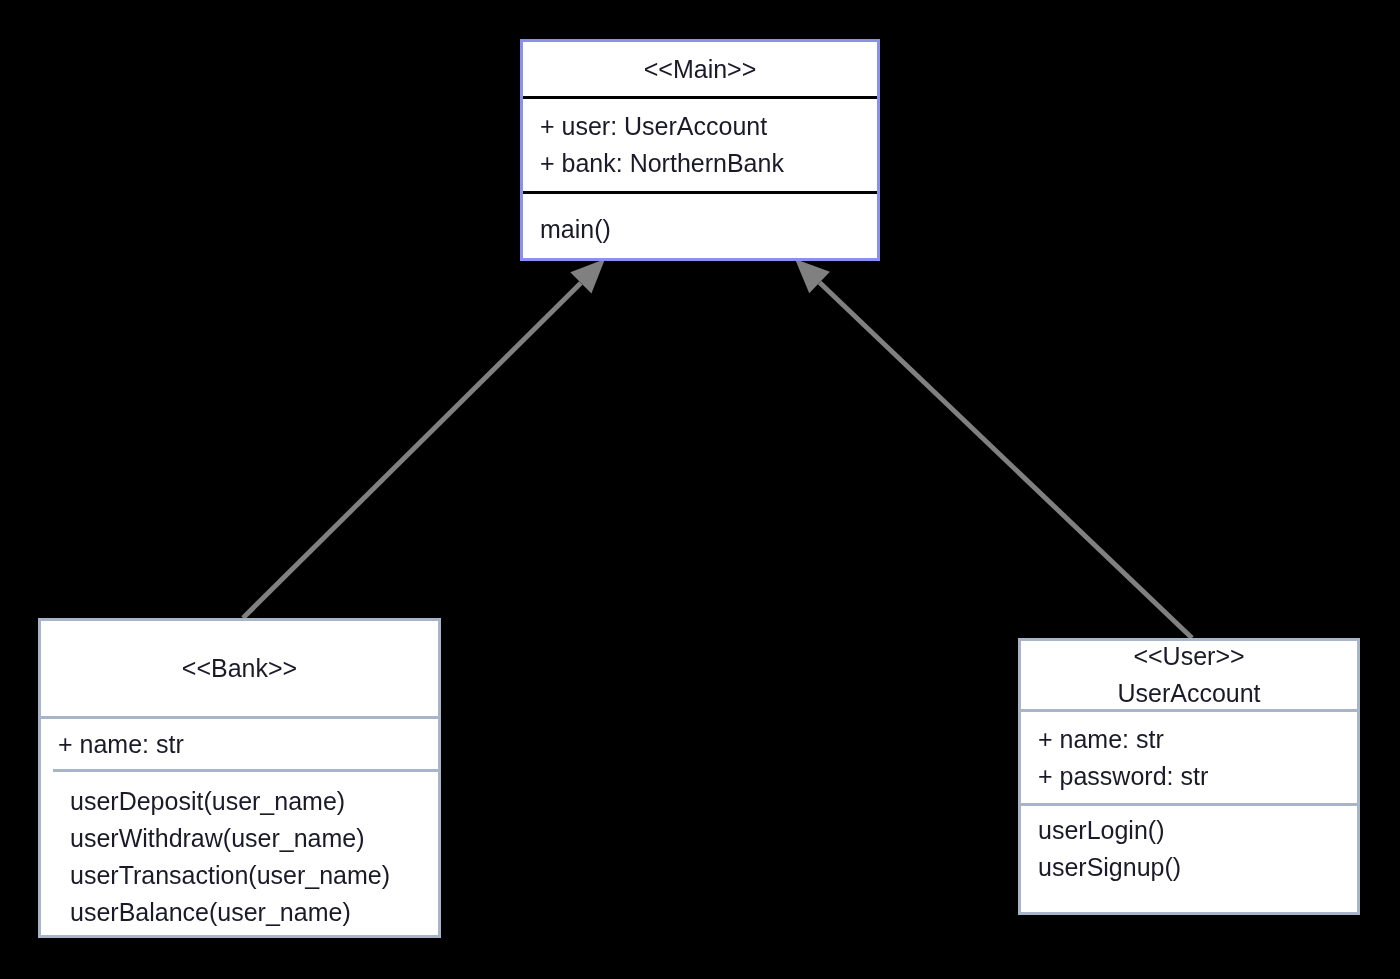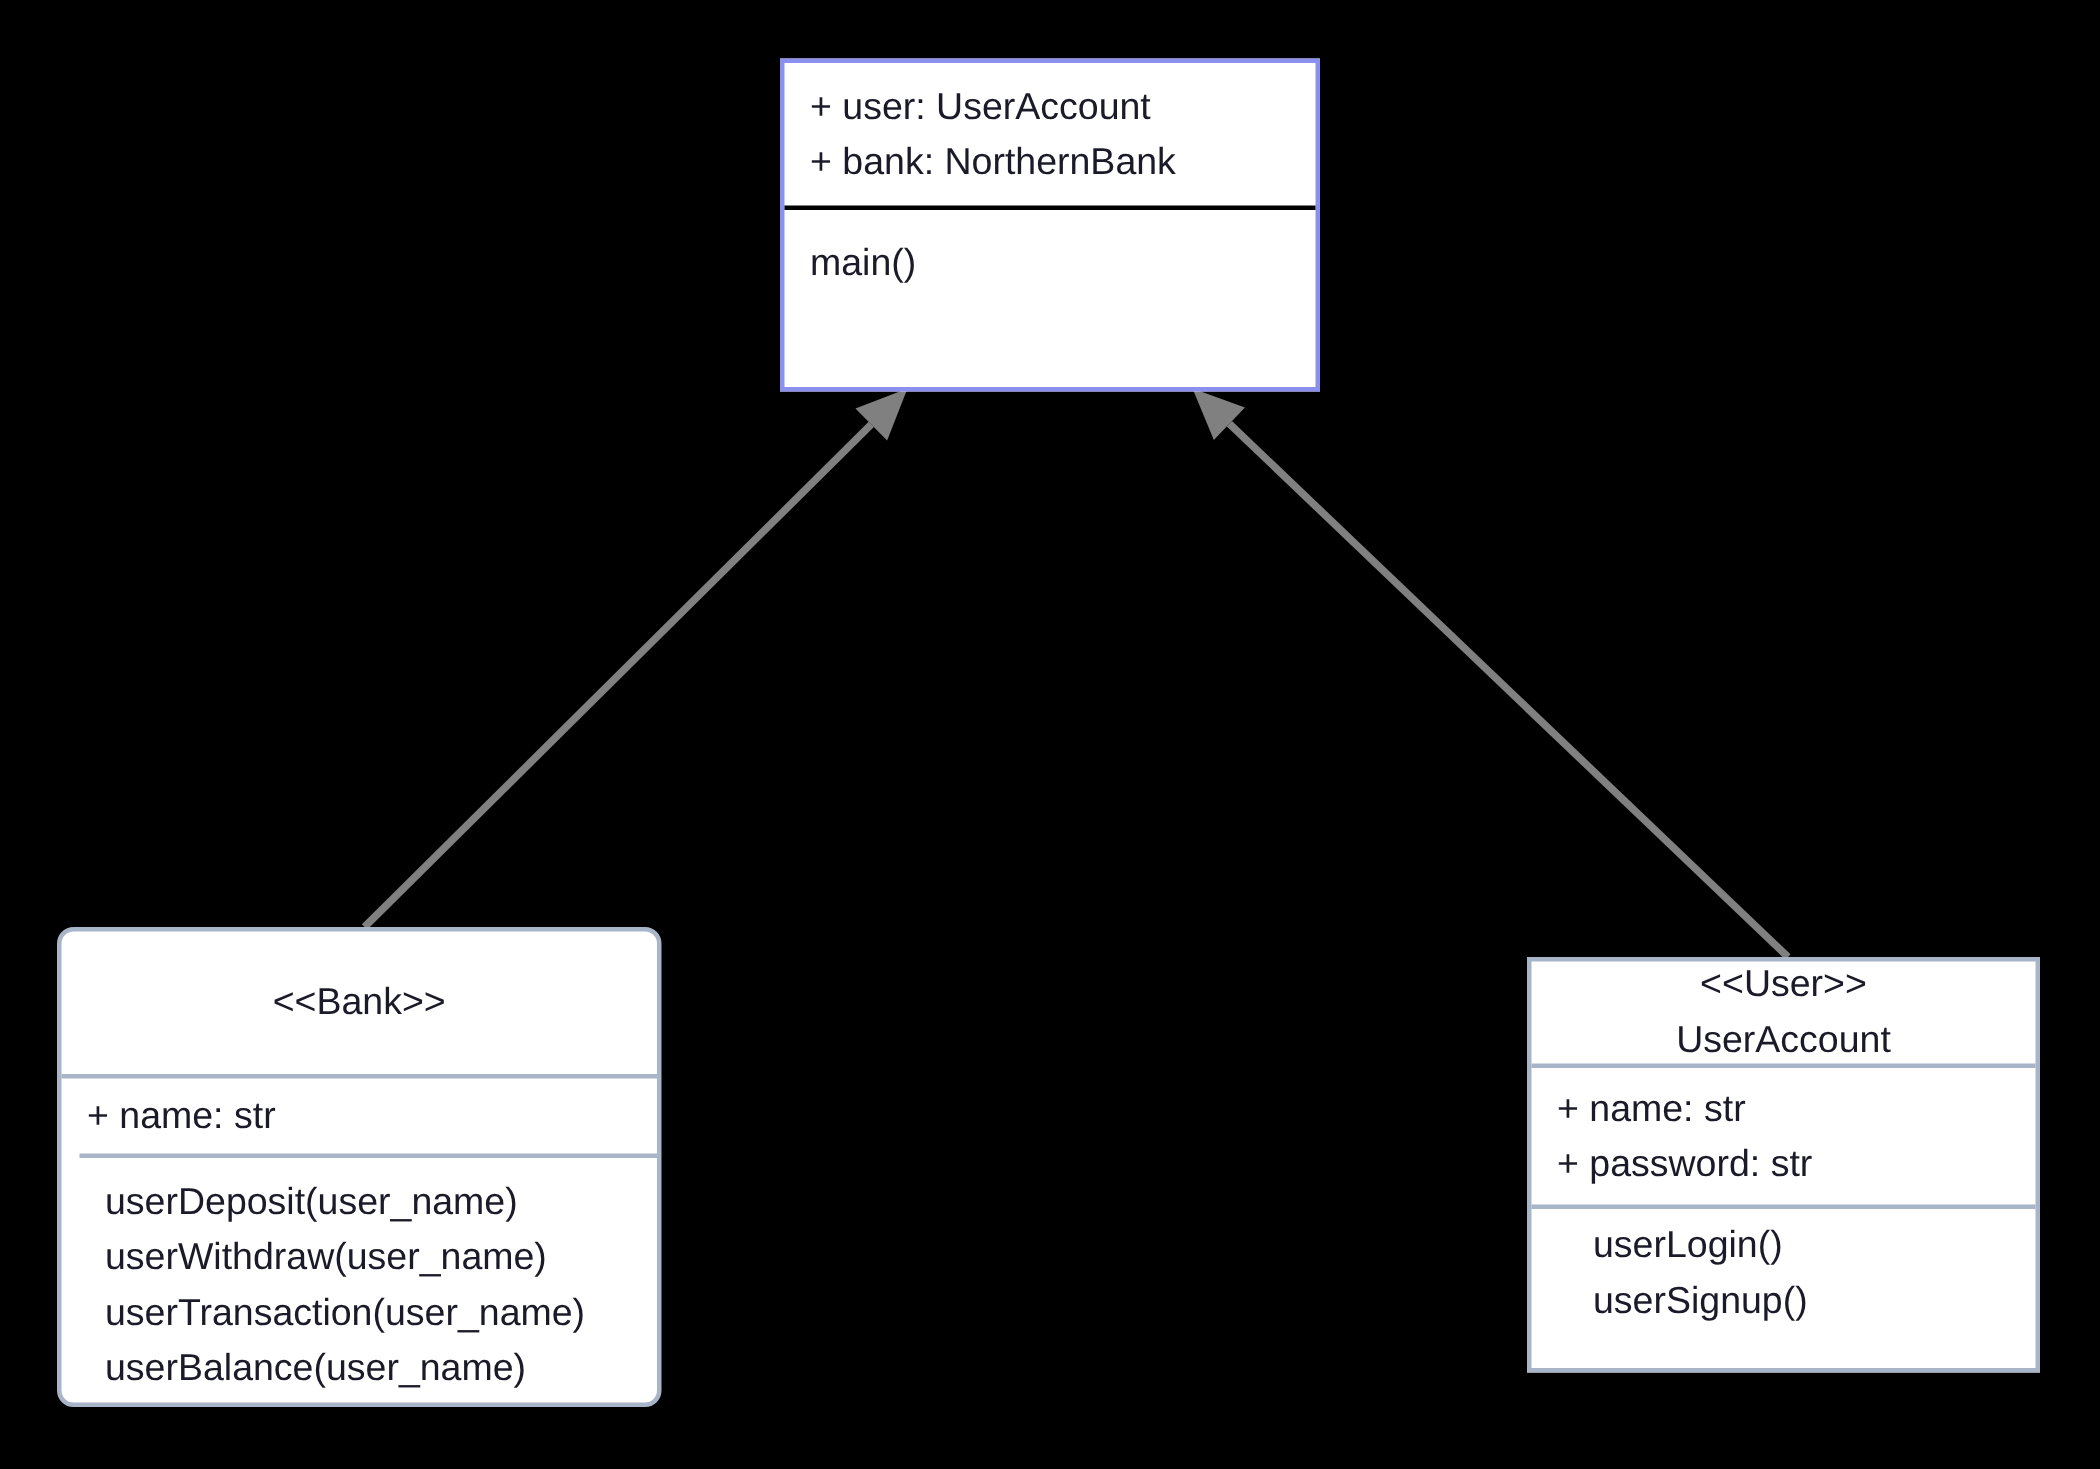--- a/index.html
+++ b/index.html
@@ -80,29 +80,32 @@
       <g>
         <line x1="243" y1="618" x2="580.8585438952703" y2="282.9413887889447" stroke="#808080" stroke-width="5"></line>
         <polygon points="605,259 591.4209213021576,293.5920311880902 570.2961664883829,272.29074638979927" fill="#808080"></polygon>
       </g>
       <g>
         <line x1="1192" y1="638" x2="819.5926821082616" y2="282.4776486625469" stroke="#808080" stroke-width="5"></line>
         <polygon points="795,259 829.9504682829146,271.62793596772565 809.2348959336085,293.3273613573682" fill="#808080"></polygon>
       </g>
     </svg>
 <div class="uml-class main-style" style="left: 520px; top: 39px; width: 360px; height: 222px;">
+      <div class="compartment header" style="height: 54px;">
+        <div class="line">&lt;&lt;Main&gt;&gt;</div>
+      </div>
       <div class="compartment body" style="height: 95px;">
         <div class="line">+ user: UserAccount</div>
         <div class="line">+ bank: NorthernBank</div>
       </div>
       <div class="compartment body" style="height: 73px;">
         <div class="line">main()</div>
       </div>
     </div>
-    <div class="uml-class plain-style" style="left: 38px; top: 618px; width: 403px; height: 320px; border-radius: 11px;">
+    <div class="uml-class plain-style" style="left: 38px; top: 618px; width: 403px; height: 320px;">
       <div class="compartment header" style="height: 95px;">
         <div class="line">&lt;&lt;Bank&gt;&gt;</div>
       </div>
       <div class="compartment body" style="height: 53px;">
         <div class="line">+ name: str</div>
       </div>
       <div class="compartment body" style="height: 172px; margin-left: 12px;">
         <div class="line">userDeposit(user_name)</div>
         <div class="line">userWithdraw(user_name)</div>
         <div class="line">userTransaction(user_name)</div>
@@ -111,18 +114,18 @@
     </div>
     <div class="uml-class plain-style" style="left: 1018px; top: 638px; width: 342px; height: 277px;">
       <div class="compartment header" style="height: 68px;">
         <div class="line">&lt;&lt;User&gt;&gt;</div>
         <div class="line">UserAccount</div>
       </div>
       <div class="compartment body" style="height: 94px;">
         <div class="line">+ name: str</div>
         <div class="line">+ password: str</div>
       </div>
-      <div class="compartment body" style="height: 88px; padding-left: 24px;">
+      <div class="compartment body" style="height: 88px;">
         <div class="line">userLogin()</div>
         <div class="line">userSignup()</div>
       </div>
     </div>
   </div>
 
 </body></html>

